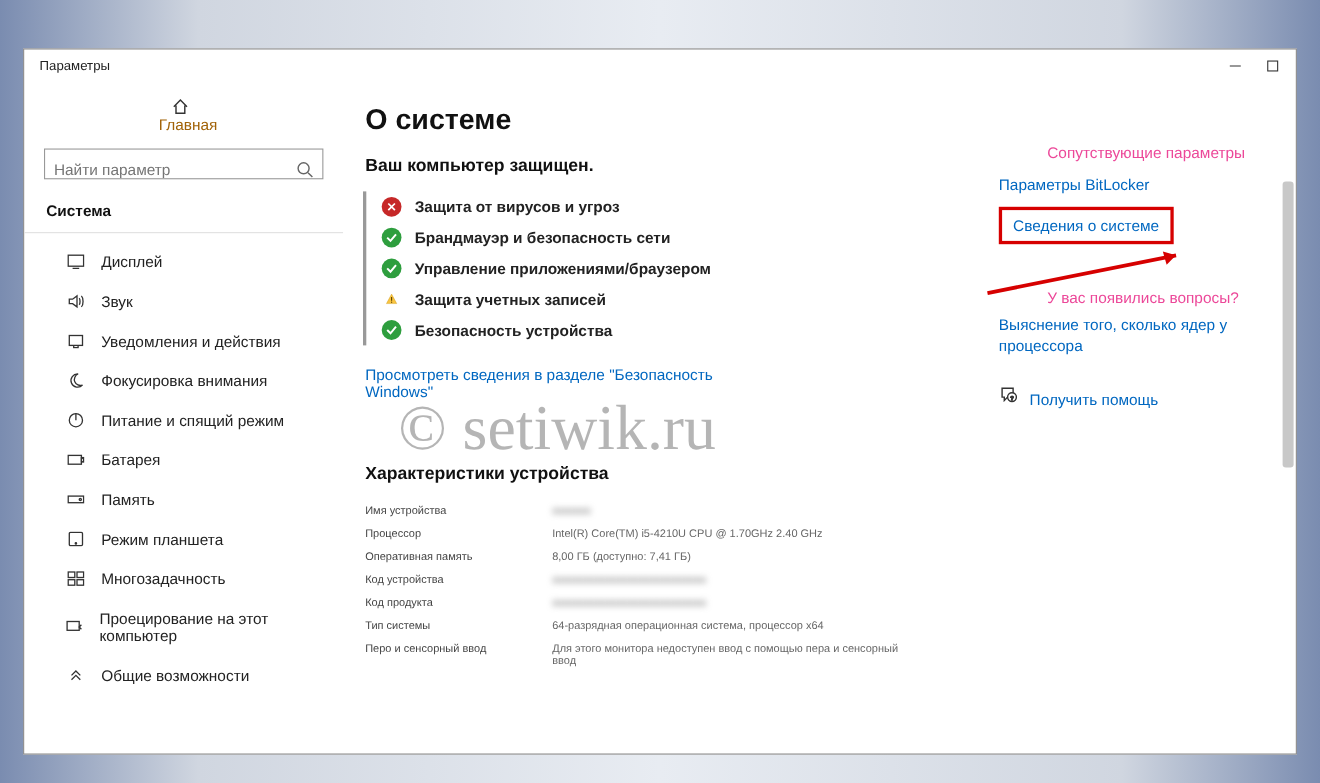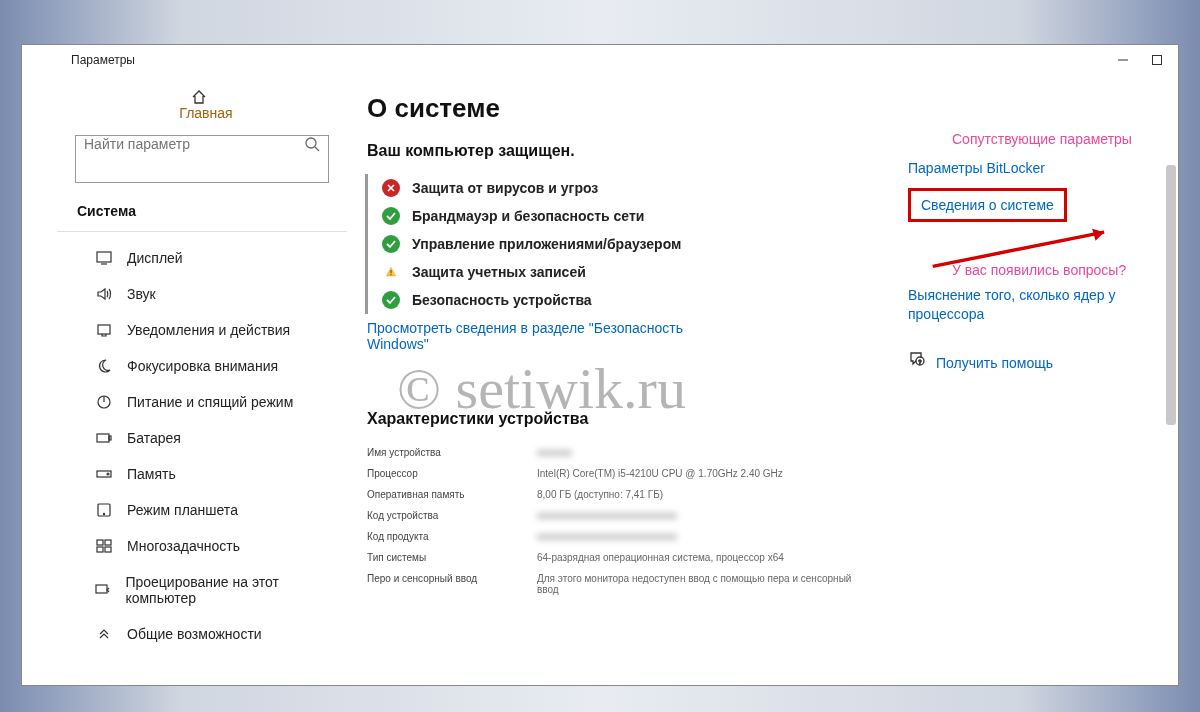--- a/index.html
+++ b/index.html
@@ -15,21 +15,20 @@
     position: absolute;
     left: 21px;
     top: 44px;
     width: 1158px;
     height: 642px;
     background: #fff;
     border: 1px solid #888;
     display: flex;
     flex-direction: column;
     overflow: hidden;
-    padding-left: 35px;
   }
   .titlebar {
     height: 30px;
     display: flex;
     align-items: center;
     padding: 0 8px;
     font-size: 12px;
     color: #222;
   }
   .titlebar .title { flex: 0 0 auto; padding-left: 6px; }
@@ -48,22 +47,22 @@
     display: flex; align-items: center;
     padding: 6px 14px 10px 22px;
     font-size: 14px;
     color: #a16207;
     flex-direction: column;
   }
   .home-row .icn { width:18px; margin-right:12px; display:flex; }
   .searchbox {
     margin: 4px 18px 14px 18px;
     border: 1px solid #999;
-    height: 48px;
-    display:flex; align-items:flex-start;
+    height: 28px;
+    display:flex; align-items:flex-end;
     padding: 0 8px;
     color:#777;
     font-size: 14px;
   }
   .searchbox input {
     border:none; outline:none; flex:1; font-size:14px; color:#333; background:transparent;
   }
   .searchbox .mag { width:16px; height:16px; }
   .cat-title {
     padding: 6px 20px 12px 20px;
@@ -87,21 +86,21 @@
     flex:1;
     padding: 18px 20px 0 20px;
     overflow: hidden;
     position: relative;
     display:flex;
   }
   .content { flex:1; min-width:0; }
   .rightcol { width: 250px; flex-shrink:0; padding-top: 38px; font-size:14px; }
   h1 { font-size: 26px; font-weight: 600; margin-bottom: 18px; color:#111; }
   h2 { font-size: 16px; font-weight: 600; margin-bottom: 14px; color:#111; }
-  .security-section { border-left: 3px solid #999; padding-left: 14px; margin-left:-2px;}
+  .security-section { border-left: 3px solid #999; padding-left: 14px; margin-bottom: 12px; margin-left:-2px;}
   .sec-row { display:flex; align-items:center; padding: 5px 0; font-size:14px; font-weight:600; color:#222; }
   .sec-row .stat { width:18px; height:18px; margin-right:12px; border-radius:50%; display:flex; align-items:center; justify-content:center; }
   .stat.ok { background:#2e9e3e; }
   .stat.bad { background:#c62828; }
   .stat.warn { background:transparent; }
   .stat svg { width:12px; height:12px; }
   .link { color:#0067c0; font-size:14px; cursor:default; }
   .speclink { margin: 6px 0 26px 0; display:block; }
   .spec-section { }
   .spec-row { display:flex; padding: 5px 0; font-size:10px; }

